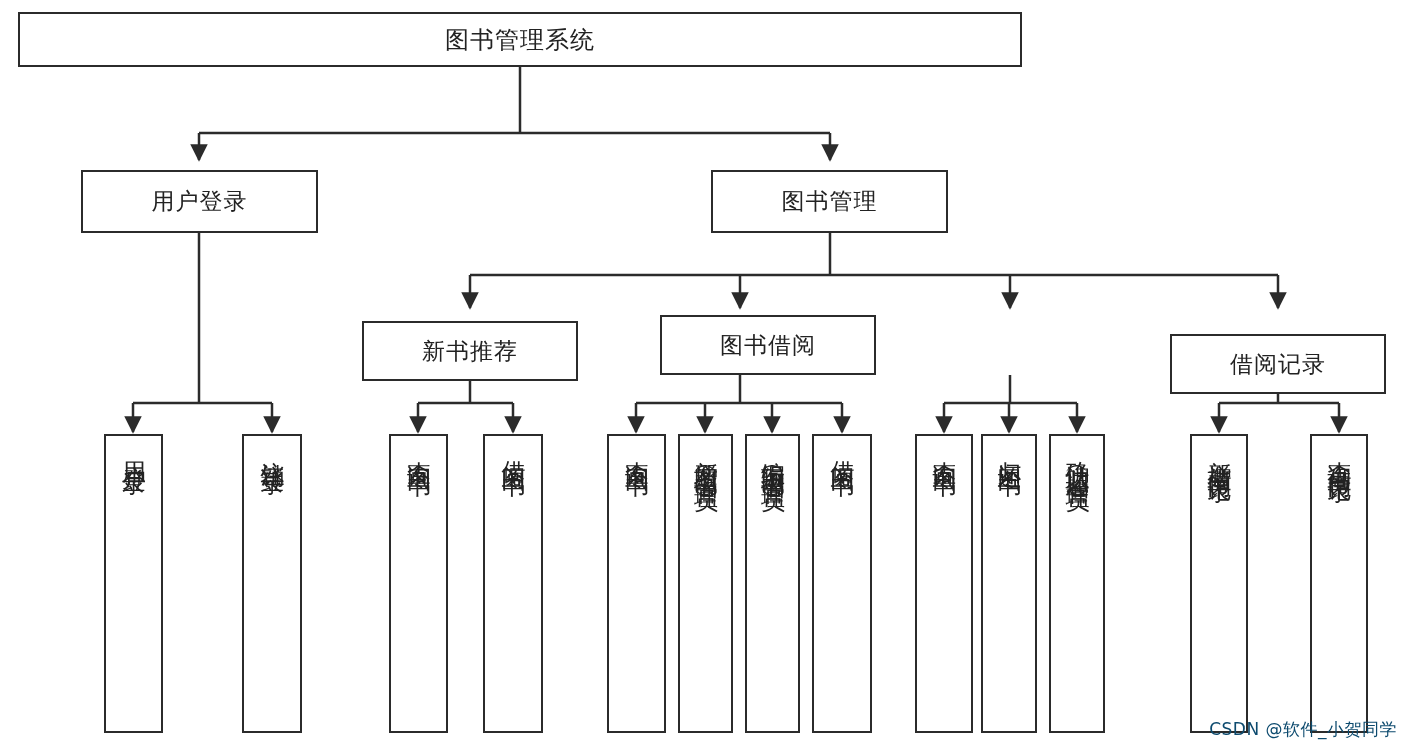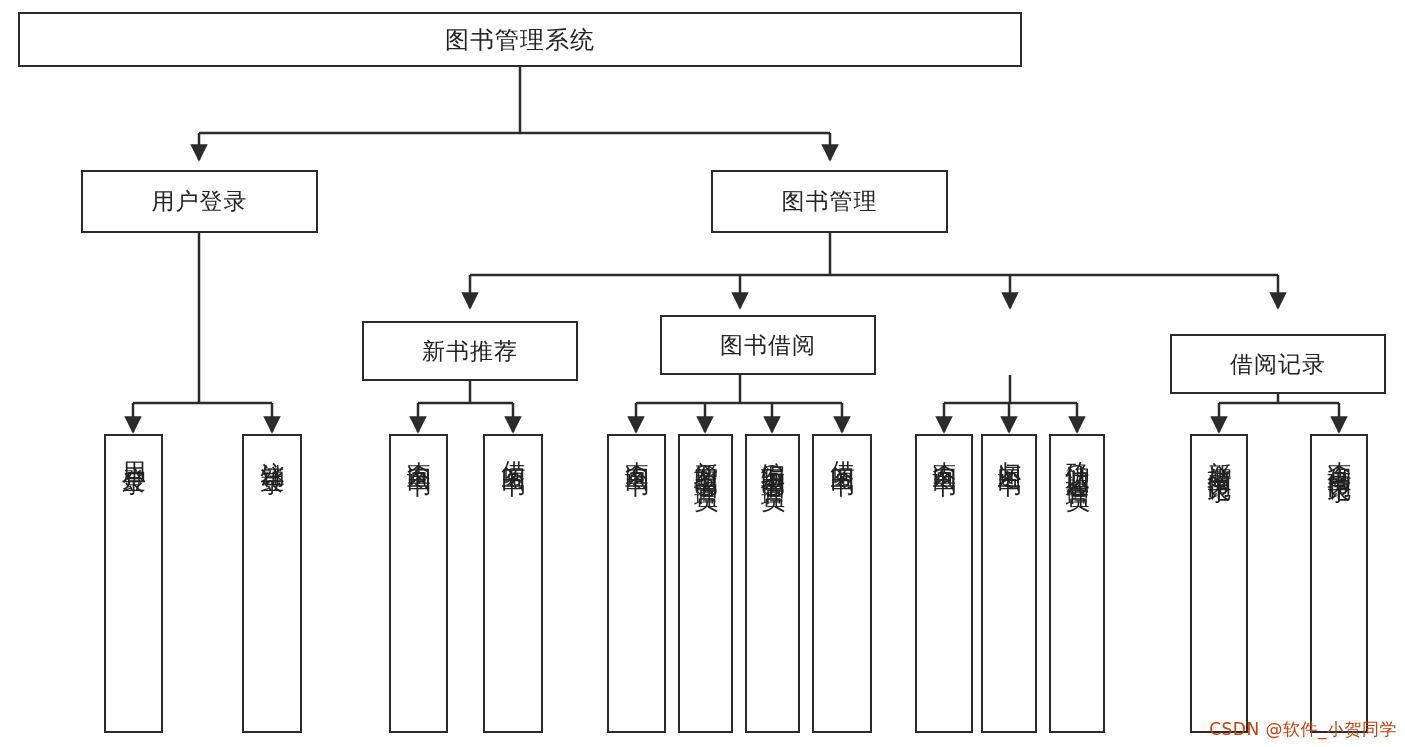--- a/index.html
+++ b/index.html
@@ -56,21 +56,21 @@
     line-height: 1.05;
     letter-spacing: 4px;
     white-space: nowrap;
     color: #222222;
   }
   .watermark {
     position: absolute;
     right: 8px;
     bottom: 6px;
     font-size: 17px;
-    color: #c2410c;
+    color: #0c4a6e;
     letter-spacing: 0.5px;
     white-space: nowrap;
   }
 </style>
 </head>
 <body>
 
 <div id="canvas">
 
   <svg class="edges" viewBox="0 0 1405 747" xmlns="http://www.w3.org/2000/svg">

